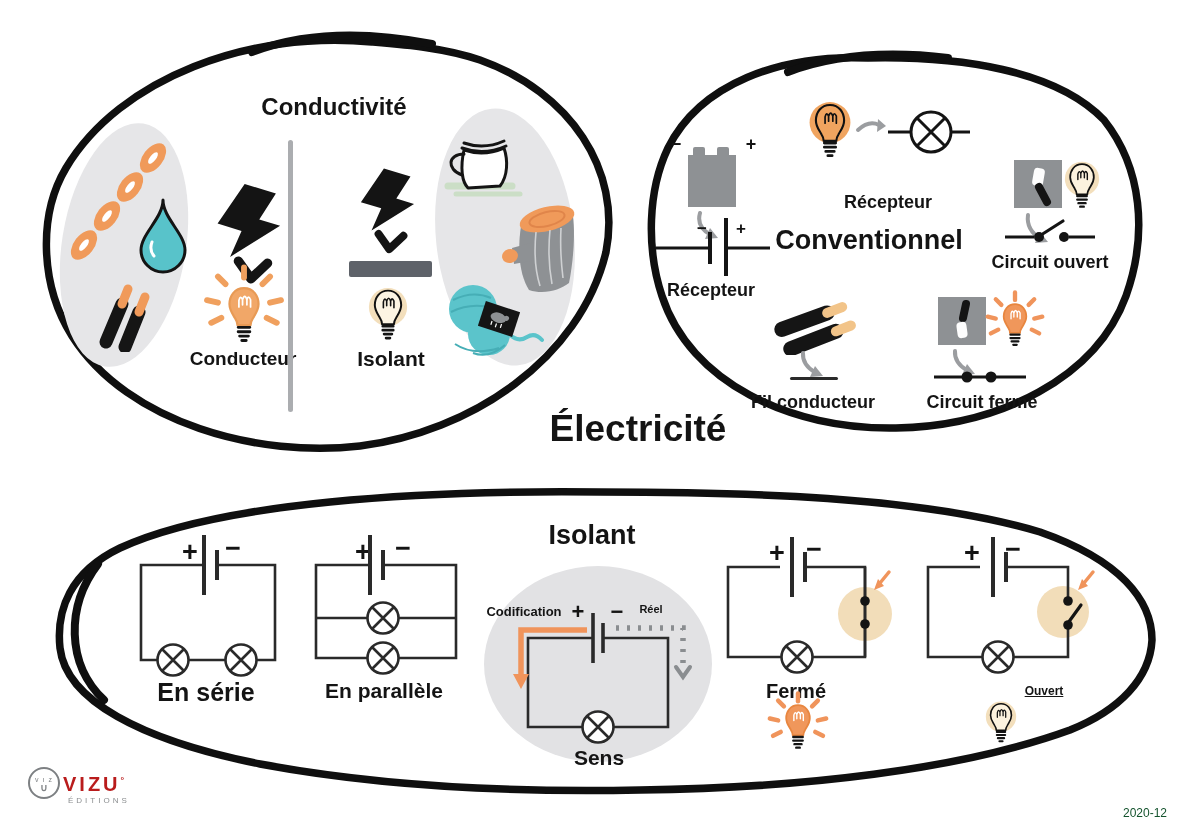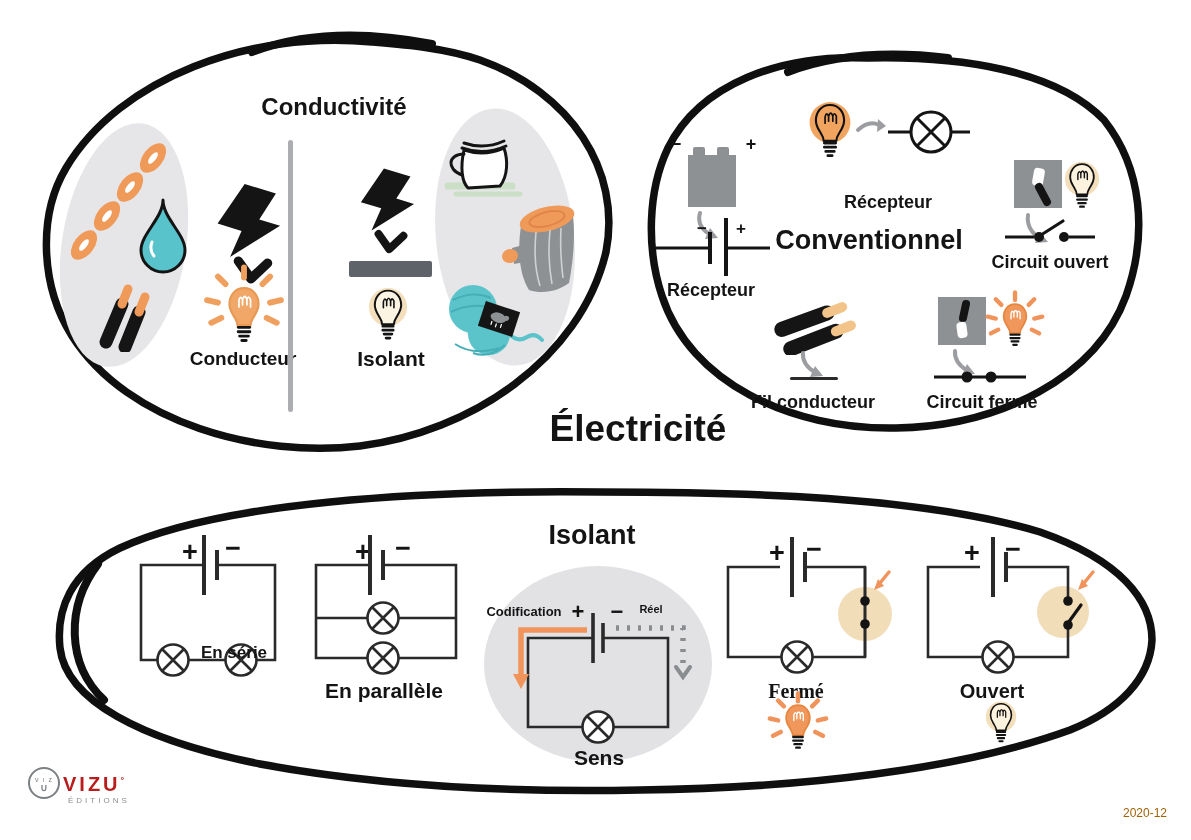--- a/index.html
+++ b/index.html
@@ -19,21 +19,21 @@
   .blob{position:absolute;border-radius:50%;background:#E6E6E8;}
   #logo-circle{
     position:absolute;left:28px;top:767px;width:32px;height:32px;border:2px solid #7D8083;
     border-radius:50%;box-sizing:border-box;text-align:center;color:#7D8083;
   }
   #logo-circle .eyes{display:block;font-size:7px;letter-spacing:1px;margin-top:7px;line-height:1;}
   #logo-circle .smile{display:block;font-size:10px;line-height:1;margin-top:0px;font-weight:700;}
   #brand{position:absolute;left:63px;top:774px;color:#b91c1c;font-weight:700;font-size:20px;letter-spacing:3px;line-height:1;}
   #brand sup{font-size:9px;letter-spacing:0;}
   #brand-sub{position:absolute;left:68px;top:797px;color:#8B8E90;font-size:8px;letter-spacing:3px;line-height:1;}
-  #date-code{position:absolute;right:24px;top:806px;color:#a16207;font-size:12px;}
+  #date-code{position:absolute;right:24px;top:806px;color:#14532d;font-size:12px;}
 </style>
 </head>
 <body>
 
 <div id="stage">
 
   <svg width="0" height="0" style="position:absolute" aria-hidden="true">
     <defs>
       <symbol id="bulb" viewBox="0 0 60 88">
         <circle cx="30" cy="32" r="29" fill="var(--glow,transparent)"></circle>
@@ -266,21 +266,21 @@
     <g stroke="#2A2A2A" stroke-width="2.6" fill="none">
       <path d="M76,47 H13 V142 H147 V47 H89"></path>
       <path d="M76,17 V77" stroke-width="4"></path>
       <path d="M89,32 V62" stroke-width="4"></path>
       <circle cx="45" cy="142" r="15.5" fill="#fff"></circle>
       <path d="M34,131 L56,153 M56,131 L34,153"></path>
       <circle cx="113" cy="142" r="15.5" fill="#fff"></circle>
       <path d="M102,131 L124,153 M124,131 L102,153"></path>
     </g>
   </svg>
-  <div class="t" style="left:206px;top:652px;font-size:17px;margin-left:28px;">En série</div>
+  <div class="t" style="left:206px;top:692px;font-size:25px;">En série</div>
 
   <div class="sign" style="left:363px;top:552px;font-size:27px;">+</div>
   <div class="sign" style="left:403px;top:548px;font-size:27px;">−</div>
   <svg class="abs" style="left:303px;top:518px;width:165px;height:160px" viewBox="0 0 165 160">
     <g stroke="#2A2A2A" stroke-width="2.6" fill="none">
       <path d="M67,47 H13 V140 H153 V47 H80"></path>
       <path d="M13,100 H153"></path>
       <path d="M67,17 V77" stroke-width="4"></path>
       <path d="M80,32 V62" stroke-width="4"></path>
       <circle cx="80" cy="100" r="15.5" fill="#fff"></circle>
@@ -321,21 +321,21 @@
       <path d="M77,7 V67" stroke-width="4"></path>
       <path d="M90,22 V52" stroke-width="4"></path>
       <circle cx="82" cy="127" r="15.5" fill="#fff"></circle>
       <path d="M71,116 L93,138 M93,116 L71,138"></path>
     </g>
     <circle cx="150" cy="71" r="4.8" fill="#141414"></circle>
       <circle cx="150" cy="94" r="4.8" fill="#141414"></circle>
     <path d="M174,42 L165,53" stroke="#F0945B" stroke-width="3.5" stroke-linecap="round"></path>
     <polygon points="159,60 169,56 163,49" fill="#F0945B"></polygon>
   </svg>
-  <div class="t" style="left:796px;top:691px;font-size:20px;font-family:Liberation Serif, serif;">Fermé</div>
+  <div class="t" style="left:796px;top:691px;font-size:20px;">Fermé</div>
   <svg class="abs" style="left:766px;top:691px;width:64px;height:64px;--rays:#F0945B">
       <use href="#rays"></use>
     </svg>
   <svg class="abs" style="left:780px;top:701px;width:36px;height:52px;--glass:#F0975B;--gstroke:#E8863F;--fil:#ffffff">
       <use href="#bulb"></use>
     </svg>
 
   <div class="sign" style="left:972px;top:553px;font-size:27px;">+</div>
   <div class="sign" style="left:1013px;top:549px;font-size:27px;">−</div>
   <svg class="abs" style="left:916px;top:530px;width:190px;height:145px" viewBox="0 0 190 145">
@@ -346,21 +346,21 @@
       <path d="M90,22 V52" stroke-width="4"></path>
       <circle cx="82" cy="127" r="15.5" fill="#fff"></circle>
       <path d="M71,116 L93,138 M93,116 L71,138"></path>
     </g>
     <path d="M152,93 L165,75" stroke="#141414" stroke-width="3.2" stroke-linecap="round"></path>
     <circle cx="152" cy="71" r="4.8" fill="#141414"></circle>
       <circle cx="152" cy="95" r="4.8" fill="#141414"></circle>
     <path d="M177,42 L168,53" stroke="#F0945B" stroke-width="3.5" stroke-linecap="round"></path>
     <polygon points="162,60 172,56 166,49" fill="#F0945B"></polygon>
   </svg>
-  <div class="t" style="left:992px;top:691px;font-size:20px;">Ouvert</div>
+  <div class="t" style="left:1044px;top:691px;font-size:12px;text-decoration:underline;">Ouvert</div>
   <svg class="abs" style="left:985px;top:700px;width:32px;height:46px;--glow:#F3DFBC;--glass:#FCF2DE">
       <use href="#bulb"></use>
     </svg>
 
   <div id="logo-circle">
     <span class="eyes">v ı z</span>
     <span class="smile">∪</span>
   </div>
   <div id="brand"><span>VIZU</span><sup>°</sup></div>
   <div id="brand-sub">ÉDITIONS</div>

